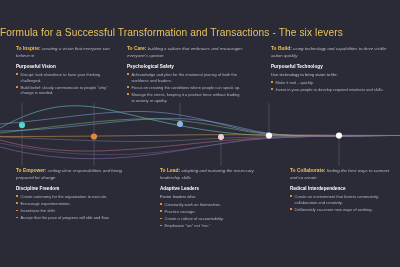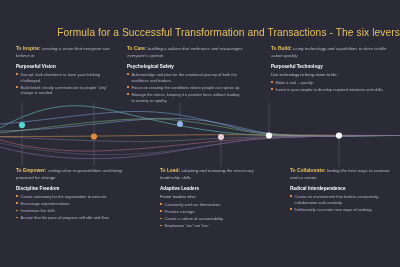--- a/index.html
+++ b/index.html
@@ -8,21 +8,21 @@
     background:#2b2b38;
     font-family:"Liberation Sans", sans-serif;
     color:#d8d8e0;
     position:relative;
   }
   #stage { position:relative; width:400px; height:267px; }
 
   
   .title {
     position:absolute; top:27px; left:0; width:400px;
-    text-align:right;
+    text-align:left;
     font-size:10.2px;
     letter-spacing:.1px;
     color:#e8c35c;
     font-weight:400;
     white-space:nowrap;
   }
 
   
   #curves { position:absolute; left:0; top:0; width:400px; height:267px; }
 

